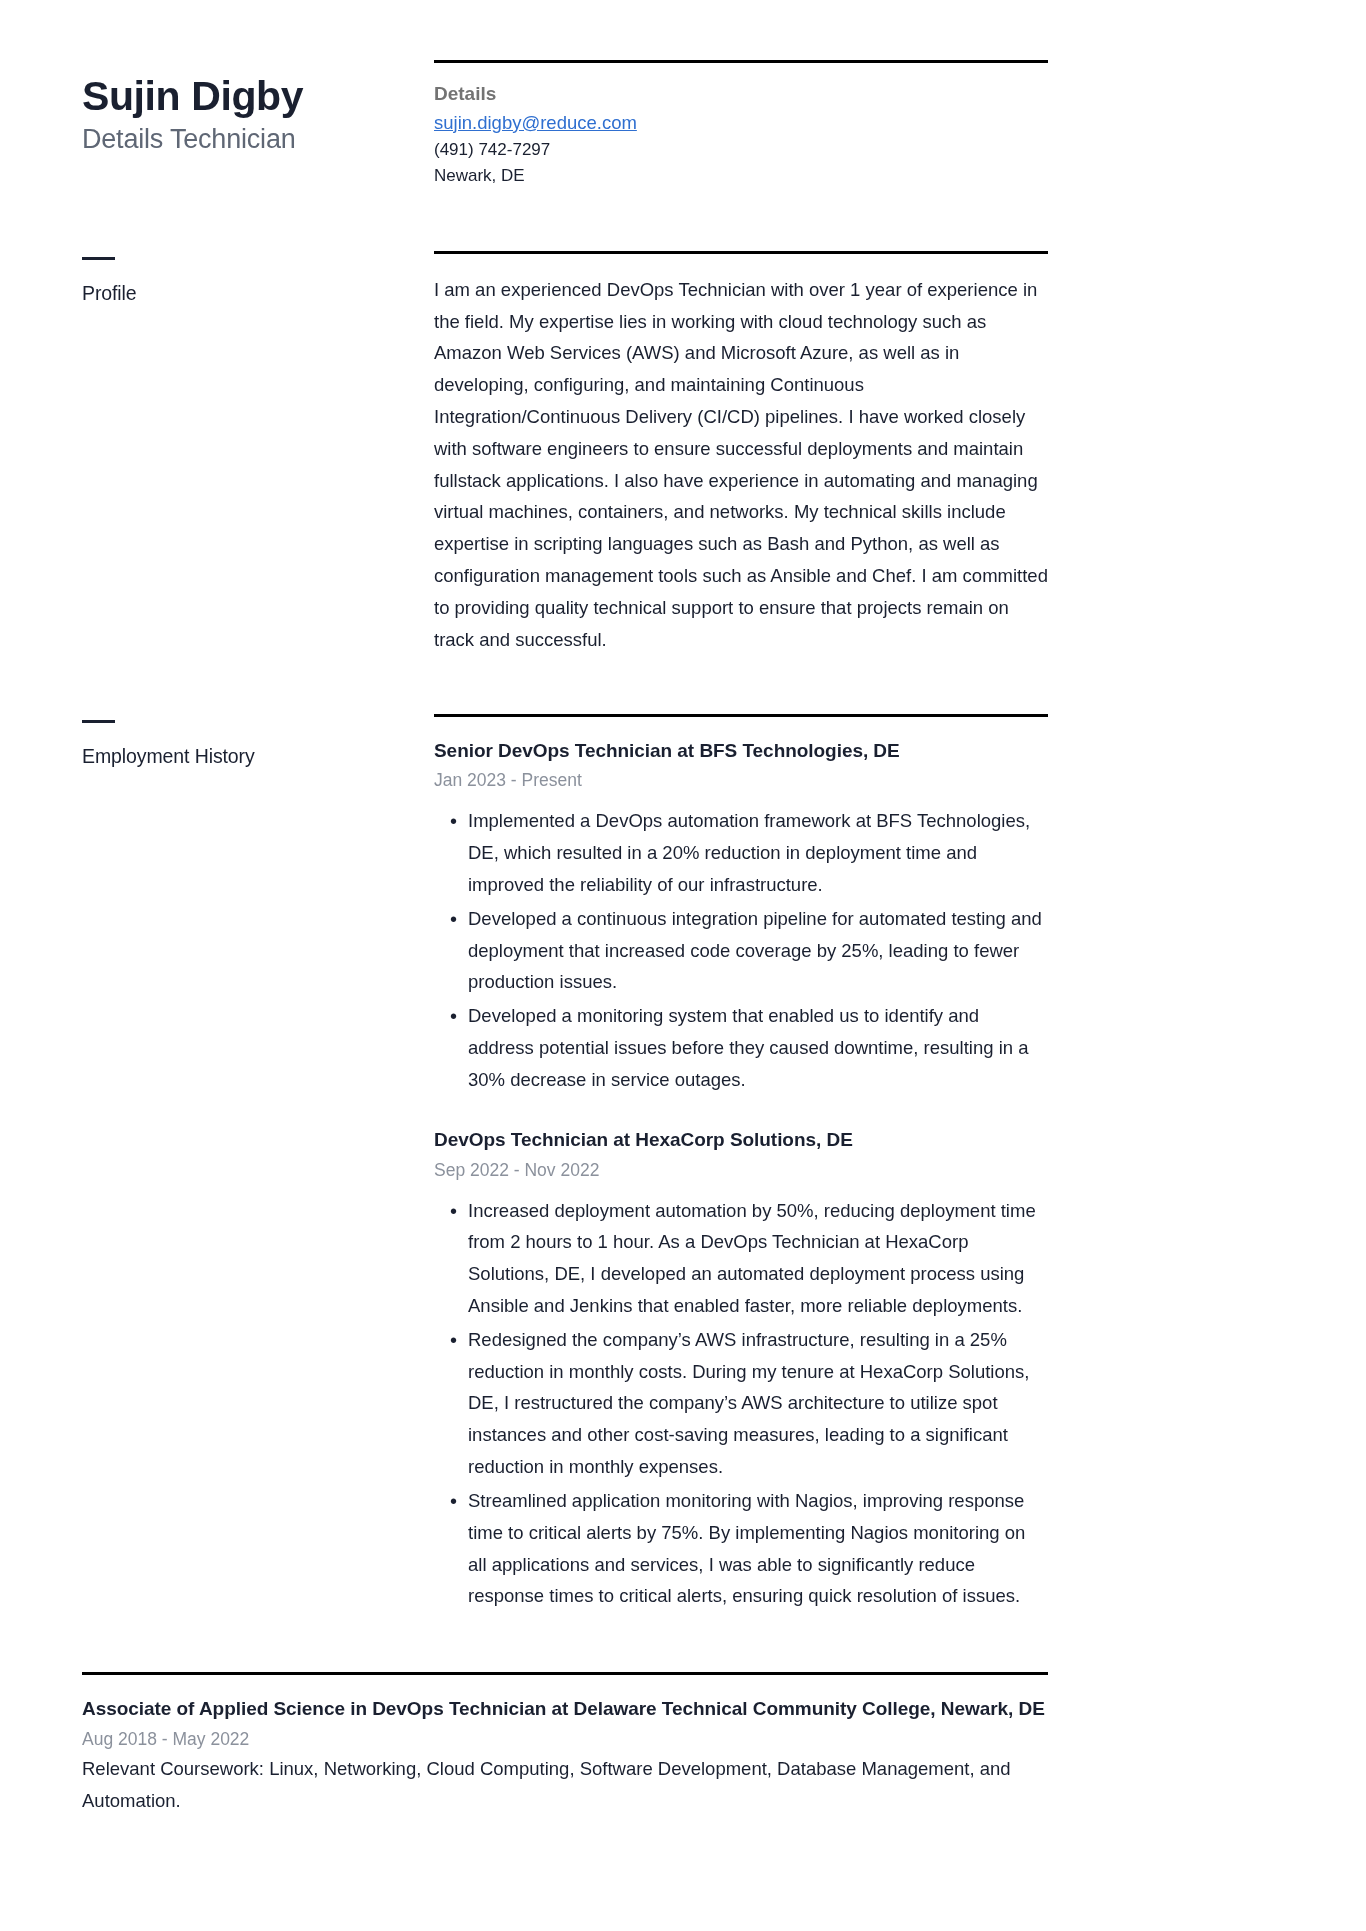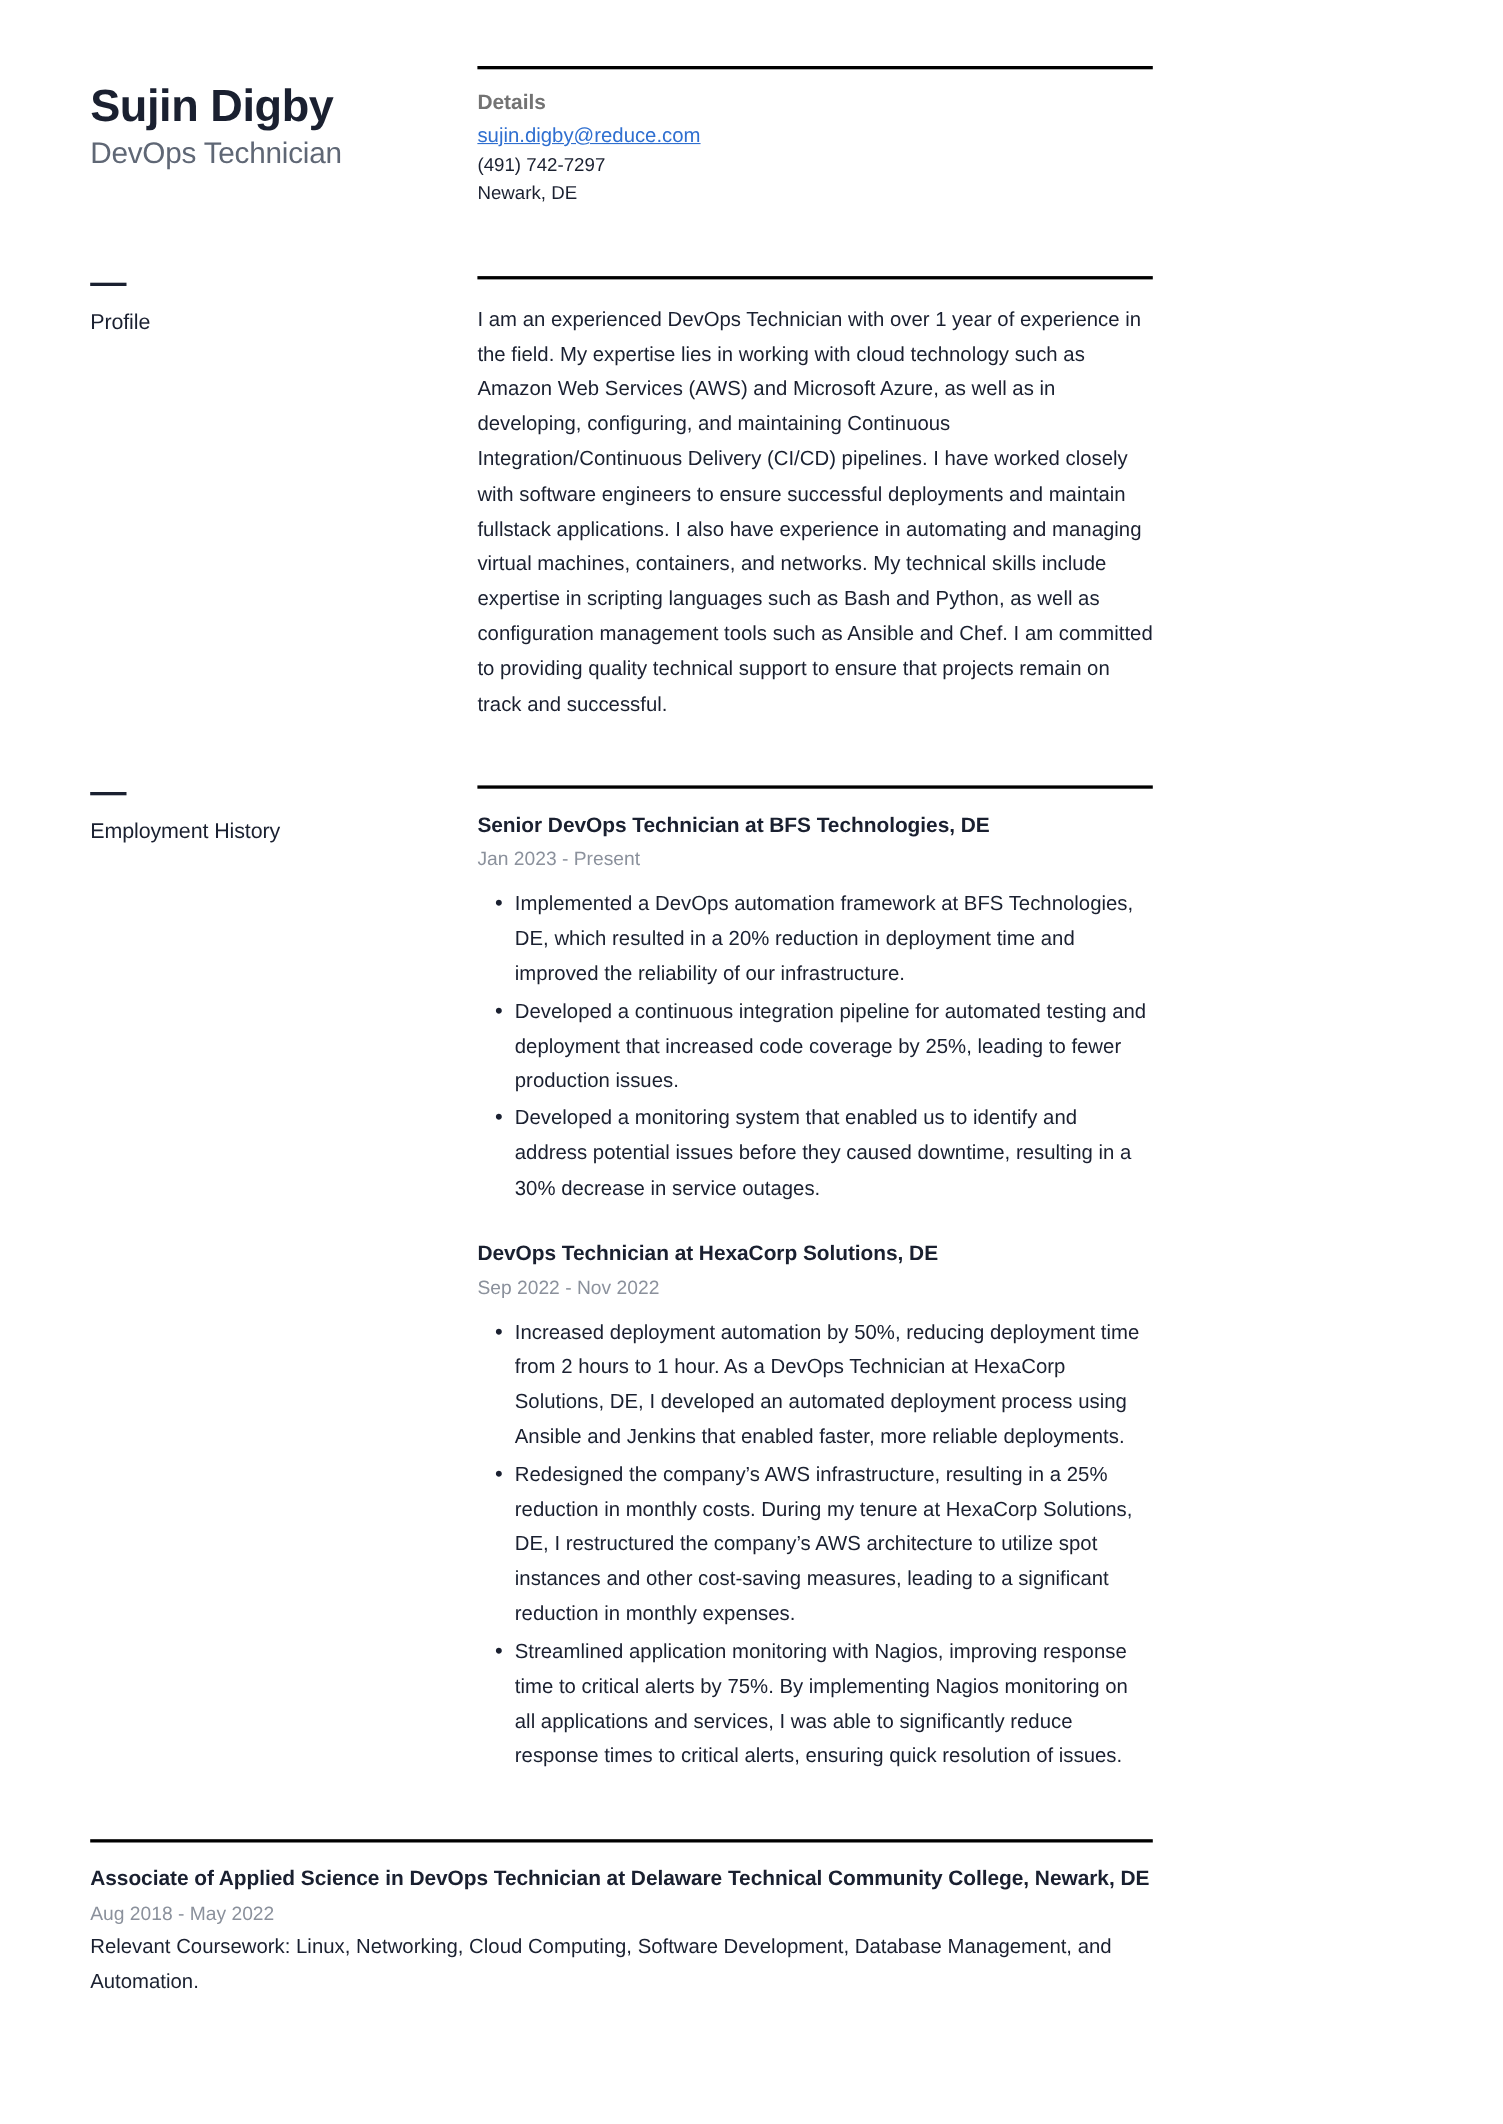--- a/index.html
+++ b/index.html
@@ -160,21 +160,21 @@
 </style>
 </head>
 <body>
 
 <div class="page">
 
   <div class="header-row">
 
     <div class="identity">
       <div class="full-name">Sujin Digby</div>
-      <div class="job-title">DevOps Technician</div>
+      <div class="job-title">Details Technician</div>
     </div>
 
     <div class="details-col">
       <div class="rule-full"></div>
       <div class="details-heading">Details</div>
       <div>
         <a class="detail-link" href="#">sujin.digby@reduce.com</a>
       </div>
       <div class="detail-line">(491) 742-7297</div>
       <div class="detail-line">Newark, DE</div>

